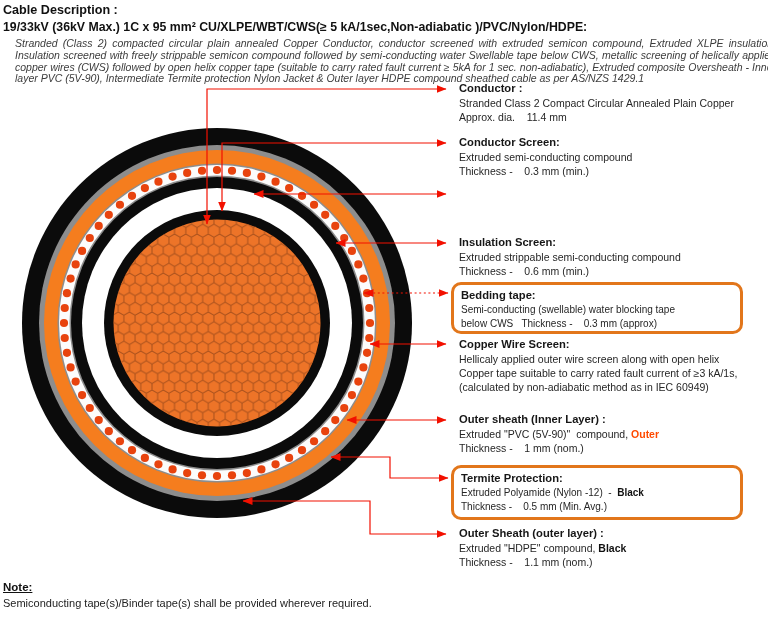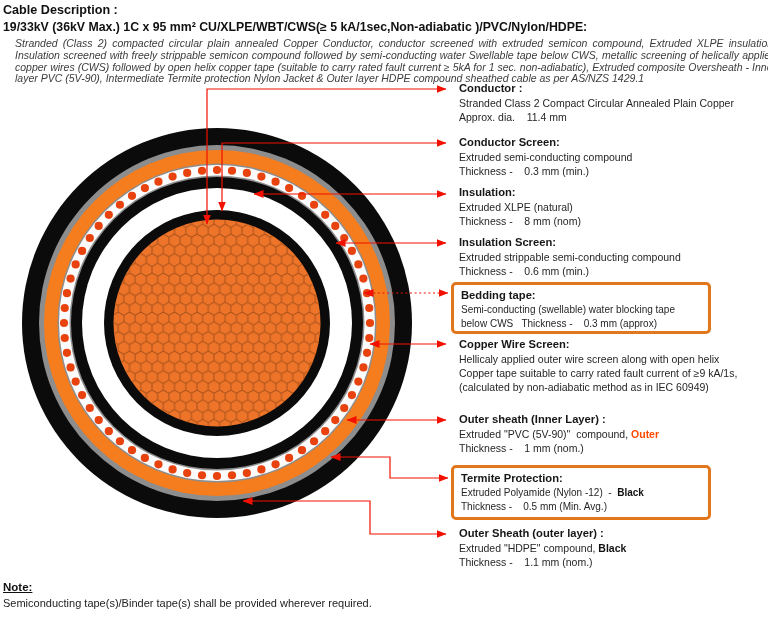--- a/index.html
+++ b/index.html
@@ -9,21 +9,21 @@
   .title{left:3px;top:3px;font-size:12.6px;font-weight:bold;color:#111;}
   .spec{left:3px;top:20px;font-size:12.3px;font-weight:bold;color:#111;white-space:nowrap;}
   .desc{left:3px;top:38px;width:761px;font-size:10.5px;font-style:italic;color:#3c3c3c;
         line-height:11.8px;text-align:justify;margin-left:12px;}
   svg.diagram{position:absolute;left:0;top:0;}
   .lbl{position:absolute;left:459px;width:302px;}
   .lbl .h{font-size:11.2px;font-weight:bold;color:#161616;line-height:14.5px;white-space:pre;}
   .lbl .l{font-size:10.5px;color:#262626;line-height:14.2px;white-space:pre;}
   .accent-orange{color:#FF4A00;font-weight:bold;}
   .bold-word{font-weight:bold;color:#111;}
-  .obox{position:absolute;left:451px;width:260px;border:3.5px solid #E2761B;border-radius:5px;
+  .obox{position:absolute;left:451px;width:292px;border:3.5px solid #E2761B;border-radius:10px;
         box-sizing:border-box;padding:3px 0 0 7px;background:transparent;}
   .obox .h{font-size:11.2px;font-weight:bold;color:#161616;line-height:14.5px;white-space:pre;}
   .obox .l{font-size:10px;color:#262626;line-height:14.2px;white-space:pre;}
   .note-title{left:3px;top:581px;font-size:11.5px;font-weight:bold;text-decoration:underline;color:#111;}
   .note-body{left:3px;top:597px;font-size:11px;color:#222;}
 </style>
 </head>
 <body>
 
 <div id="canvas">
@@ -138,42 +138,37 @@
     <div class="l">Stranded Class 2 Compact Circular Annealed Plain Copper</div>
     <div class="l">Approx. dia.    11.4 mm</div>
   </div>
 
   <div class="lbl" style="top:135px">
     <div class="h">Conductor Screen:</div>
     <div class="l">Extruded semi-conducting compound</div>
     <div class="l">Thickness -    0.3 mm (min.)</div>
   </div>
 
-  <div class="lbl" style="top:185px">
-    <div class="h">Insulation:</div>
-    <div class="l">Extruded XLPE (natural)</div>
-    <div class="l">Thickness -    8 mm (nom)</div>
-  </div>
 
   <div class="lbl" style="top:235px">
     <div class="h">Insulation Screen:</div>
     <div class="l">Extruded strippable semi-conducting compound</div>
     <div class="l">Thickness -    0.6 mm (min.)</div>
   </div>
 
   <div class="obox" style="top:282px;height:52px">
     <div class="h">Bedding tape:</div>
     <div class="l">Semi-conducting (swellable) water blocking tape</div>
     <div class="l">below CWS   Thickness -    0.3 mm (approx)</div>
   </div>
 
   <div class="lbl" style="top:337px">
     <div class="h">Copper Wire Screen:</div>
     <div class="l">Hellicaly applied outer wire screen along with open helix</div>
-    <div class="l">Copper tape suitable to carry rated fault current of ≥9 kA/1s,</div>
+    <div class="l">Copper tape suitable to carry rated fault current of ≥3 kA/1s,</div>
     <div class="l">(calculated by non-adiabatic method as in IEC 60949)</div>
   </div>
 
   <div class="lbl" style="top:412px">
     <div class="h">Outer sheath (Inner Layer) :</div>
     <div class="l"><span>Extruded "PVC (5V-90)"  compound, </span><span class="accent-orange">Outer</span></div>
     <div class="l">Thickness -    1 mm (nom.)</div>
   </div>
 
   <div class="obox" style="top:465px;height:55px">

